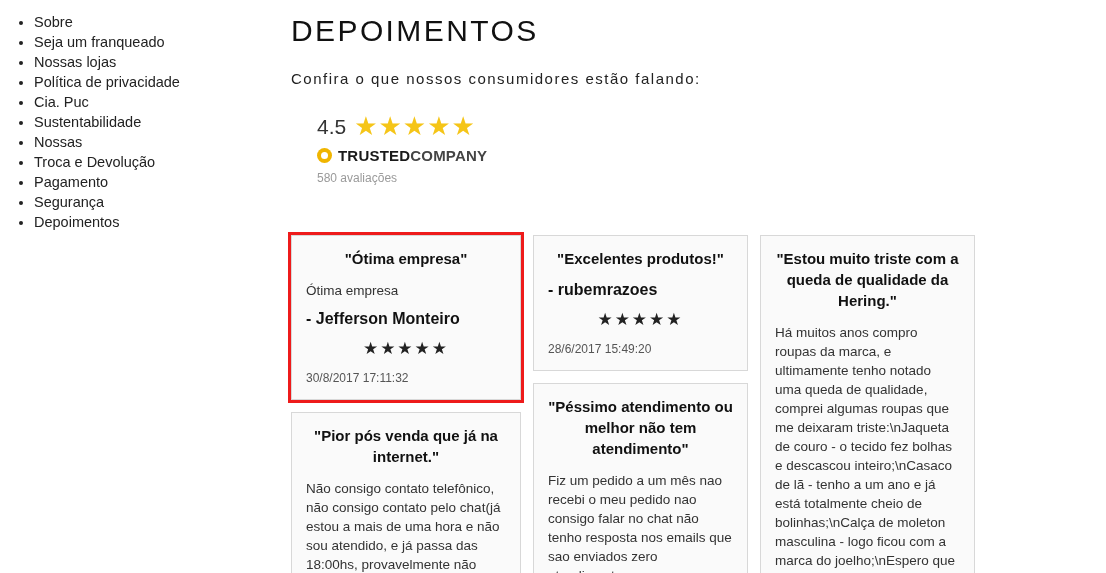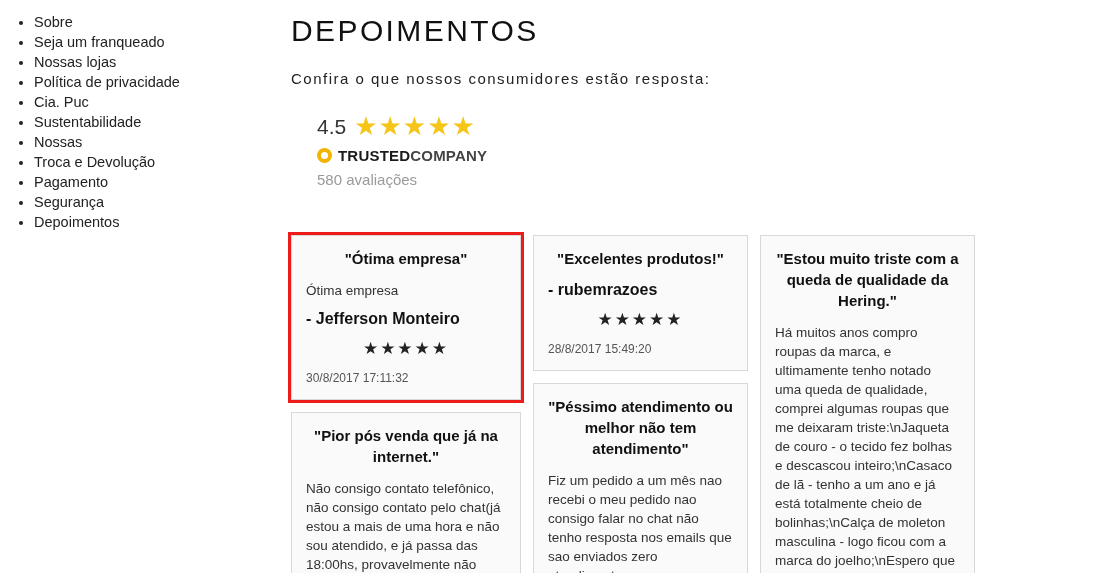--- a/index.html
+++ b/index.html
@@ -107,21 +107,21 @@
     background: #fff;
   }
   .tc-text {
     font-size: 15px;
     letter-spacing: 0.2px;
     color: #1a1a1a;
   }
   .tc-text b { font-weight: 700; }
   .tc-text span.light { font-weight: 700; color: #444; }
   .reviews-count {
-    font-size: 15px;
+    font-size: 12px;
     color: #9a9a9a;
     margin-top: 7px;
   }
 
   
   .cards {
     position: absolute;
     left: 0; top: 235px;
     width: 815px;
     display: flex;
@@ -193,21 +193,21 @@
       <li><span>Nossas</span></li>
       <li><span>Troca e Devolução</span></li>
       <li><span>Pagamento</span></li>
       <li><span>Segurança</span></li>
       <li><span>Depoimentos</span></li>
     </ul>
   </nav>
 
   <main class="main">
     <h1 class="page-title">DEPOIMENTOS</h1>
-    <div class="subtitle">Confira o que nossos consumidores estão resposta:</div>
+    <div class="subtitle">Confira o que nossos consumidores estão falando:</div>
 
     <div class="rating-block">
       <div class="rating-row">
         <div class="rating-value">4.5</div>
         <div class="rating-stars">★★★★★</div>
       </div>
       <div class="tc-row">
         <span class="tc-badge"></span>
         <span class="tc-text"><b>TRUSTED</b><span class="light">COMPANY</span></span>
       </div>
@@ -228,21 +228,21 @@
           <div class="card-title">"Pior pós venda que já na internet."</div>
           <div class="card-body">Não consigo contato telefônico, não consigo contato pelo chat(já estou a mais de uma hora e não sou atendido, e já passa das 18:00hs, provavelmente não serei atendido)</div>
         </div>
       </div>
 
       <div class="col c2">
         <div class="card">
           <div class="card-title">"Excelentes produtos!"</div>
           <div class="card-author">- rubemrazoes</div>
           <div class="card-stars">★★★★★</div>
-          <div class="card-date">28/8/2017 15:49:20</div>
+          <div class="card-date">28/6/2017 15:49:20</div>
         </div>
         <div class="card">
           <div class="card-title">"Péssimo atendimento ou melhor não tem atendimento"</div>
           <div class="card-body">Fiz um pedido a um mês nao recebi o meu pedido nao consigo falar no chat não tenho resposta nos emails que sao enviados zero atendimento</div>
 
         </div>
       </div>
 
       <div class="col c3">
         <div class="card">

